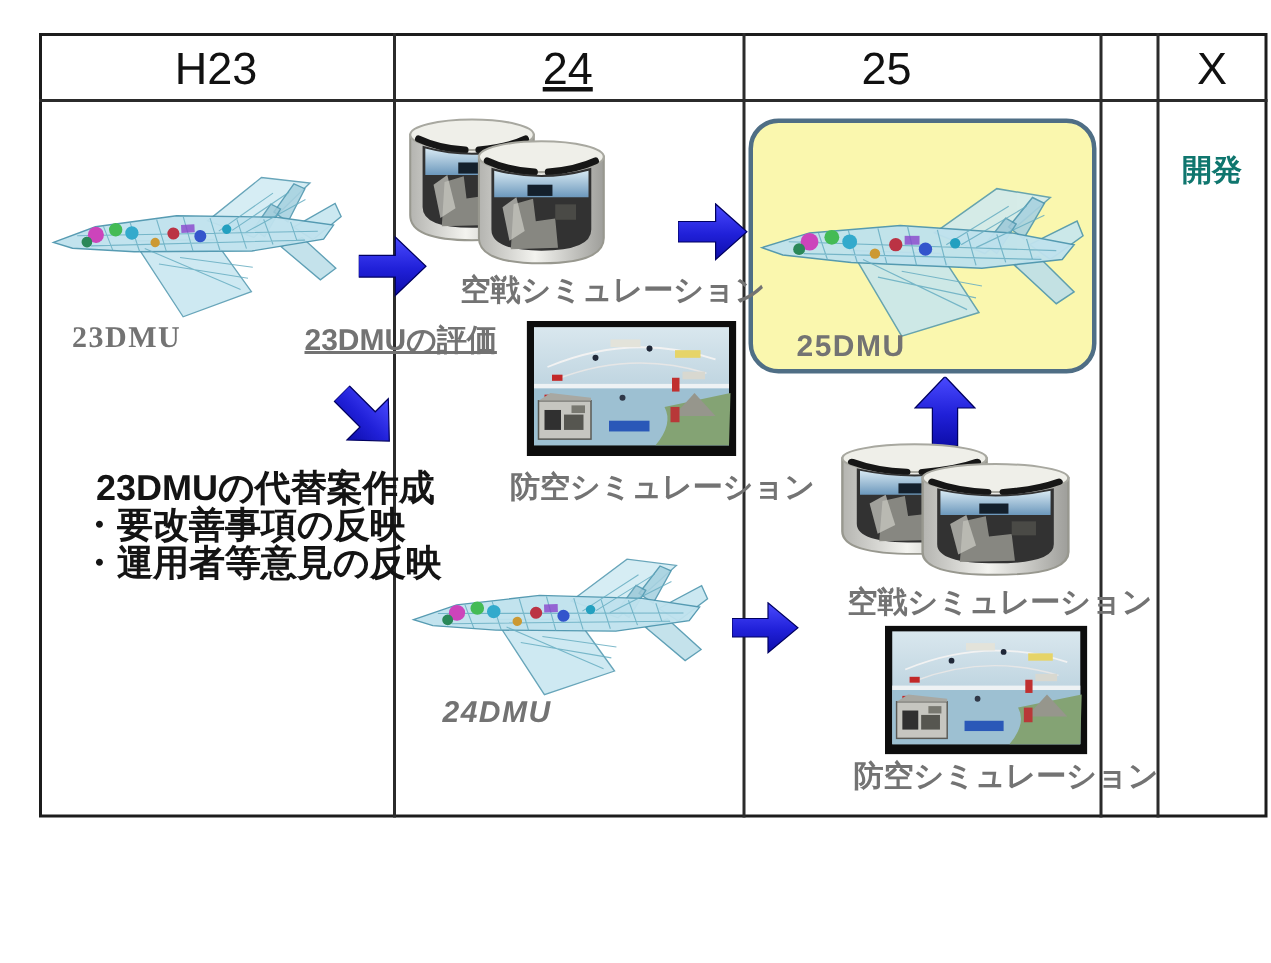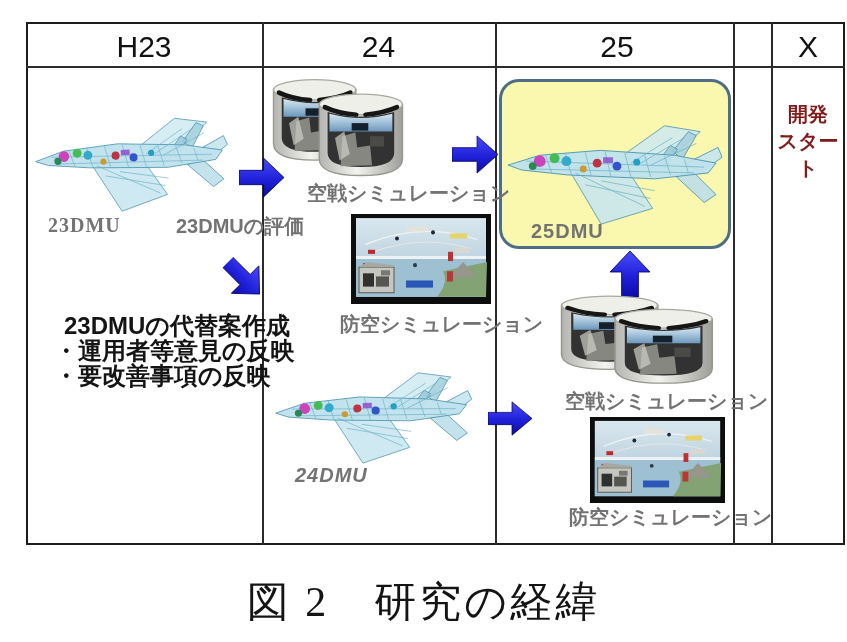--- a/index.html
+++ b/index.html
@@ -7,30 +7,30 @@
           font-family:"Liberation Sans","DejaVu Sans",sans-serif;color:#111;margin-left:12px;}
   
   .tframe{position:absolute;left:14px;top:22px;width:819px;height:523px;
           border:2.5px solid #1c1c1c;box-sizing:border-box;}
   .hline{position:absolute;left:14px;top:66px;width:819px;height:2px;background:#2b2b2b;}
   .vline{position:absolute;top:22px;height:523px;width:2px;background:#2b2b2b;}
   .v1{left:250px}.v2{left:483px}.v3{left:721px}.v4{left:759px}
   .hcell{position:absolute;top:29px;height:36px;line-height:36px;text-align:center;
          font-size:30px;font-weight:400;letter-spacing:0px;transform-origin:center;}
   .hc1{left:14px;width:236px;}
-  .hc2{left:250px;width:233px;}
-  .hc3{left:486px;width:238px;}
+  .hc2{left:250px;width:233px;text-decoration:underline;}
+  .hc3{left:460px;width:238px;}
   .hc4{left:721px;width:38px;}
   .hc5{left:759px;width:74px;}
   
   .lbl{position:absolute;font-size:20px;font-weight:700;white-space:nowrap;color:#737373;}
   .rev{position:absolute;left:42px;top:313px;font-size:24px;font-weight:700;line-height:25px;color:#141414;}
   .rev .t{padding-left:10px;}
   .xlbl{position:absolute;left:759px;top:101px;width:74px;text-align:center;
-        font-size:20px;font-weight:700;line-height:27px;color:#7f1d1d;}
+        font-size:20px;font-weight:700;line-height:27px;color:#0f766e;}
   
   .ybox{position:absolute;left:487px;top:79px;width:232px;height:170px;box-sizing:border-box;
         background:#FAF7AE;border:3px solid #4F6E85;border-radius:20px;}
   
   .img{position:absolute;}
   .jet23{left:22px;top:108px;width:196px;height:108px;transform:rotate(-3deg);}
   .jet24{left:262px;top:362px;width:200px;height:106px;transform:rotate(-2deg);}
   .jet25{left:494px;top:112px;width:218px;height:118px;}
   .pods1{left:255px;top:75px;width:143px;height:108px;}
   .pods2{left:542px;top:292px;width:167px;height:98px;}
@@ -165,36 +165,36 @@
   <div class="ybox"></div>
 
   <div class="img jet23">
     <svg viewBox="0 0 220 120" preserveAspectRatio="none">
         <use href="#jet"></use>
       </svg>
   </div>
   <div class="lbl" style="left:36px;top:214px;letter-spacing:1px;font-family:Liberation Serif, serif;">23DMU</div>
   <div class="rev">
     <div class="t">23DMUの代替案作成</div>
+    <div>・要改善事項の反映</div>
     <div>・運用者等意見の反映</div>
-    <div>・要改善事項の反映</div>
   </div>
 
   <div class="arr arr1">
     <svg viewBox="0 0 45 40" preserveAspectRatio="none">
         <use href="#arrow-right"></use>
       </svg>
   </div>
   <div class="arr arrD">
     <svg viewBox="0 0 45 40" preserveAspectRatio="none">
         <use href="#arrow-right"></use>
       </svg>
   </div>
 
-  <div class="lbl" style="left:164px;top:213px;">23DMUの評価</div>
+  <div class="lbl" style="left:191px;top:213px;text-decoration:underline;">23DMUの評価</div>
   <div class="img pods1">
     <svg viewBox="0 0 150 112" preserveAspectRatio="none">
       <use href="#pod" x="2" y="0" width="96" height="96"></use>
       <use href="#pod" x="50" y="15" width="97" height="97"></use>
     </svg>
   </div>
   <div class="lbl" style="left:295px;top:180px;">空戦シミュレーション</div>
   <div class="img map1">
     <svg viewBox="0 0 140 88" preserveAspectRatio="none">
         <use href="#map"></use>
@@ -239,18 +239,16 @@
   <div class="lbl" style="left:553px;top:388px;">空戦シミュレーション</div>
   <div class="img map2">
     <svg viewBox="0 0 140 88" preserveAspectRatio="none">
         <use href="#map"></use>
       </svg>
   </div>
   <div class="lbl" style="left:557px;top:504px;">防空シミュレーション</div>
 
   <div class="xlbl">
     <div>開発</div>
-    <div>スタート</div>
-  </div>
-
-  <div class="caption">図 2　研究の経緯</div>
+  </div>
+
 
 </div>
 
 </body></html>

